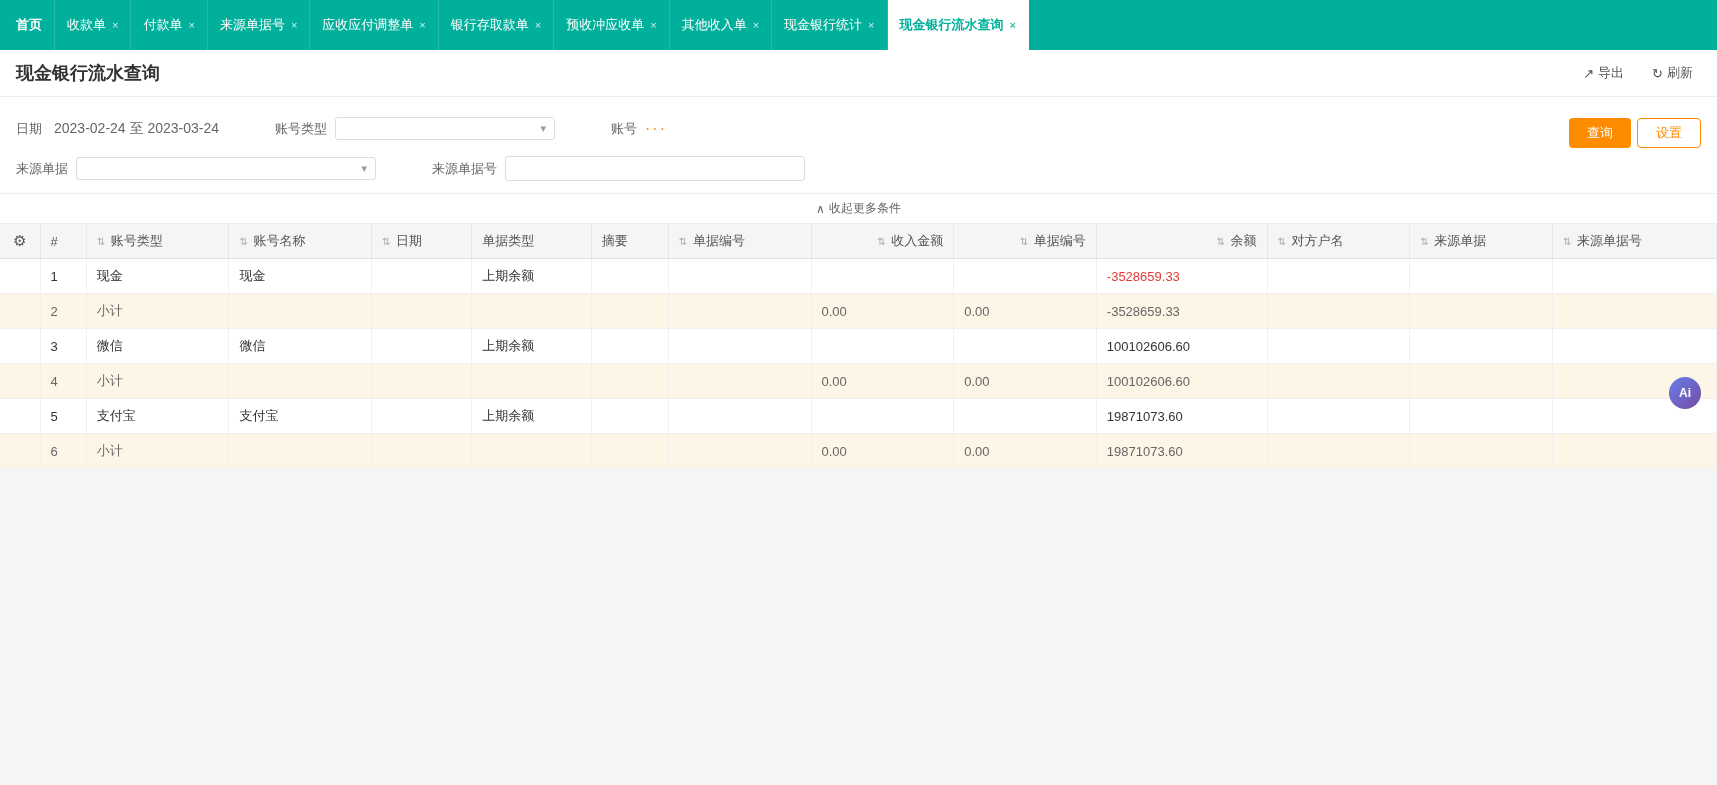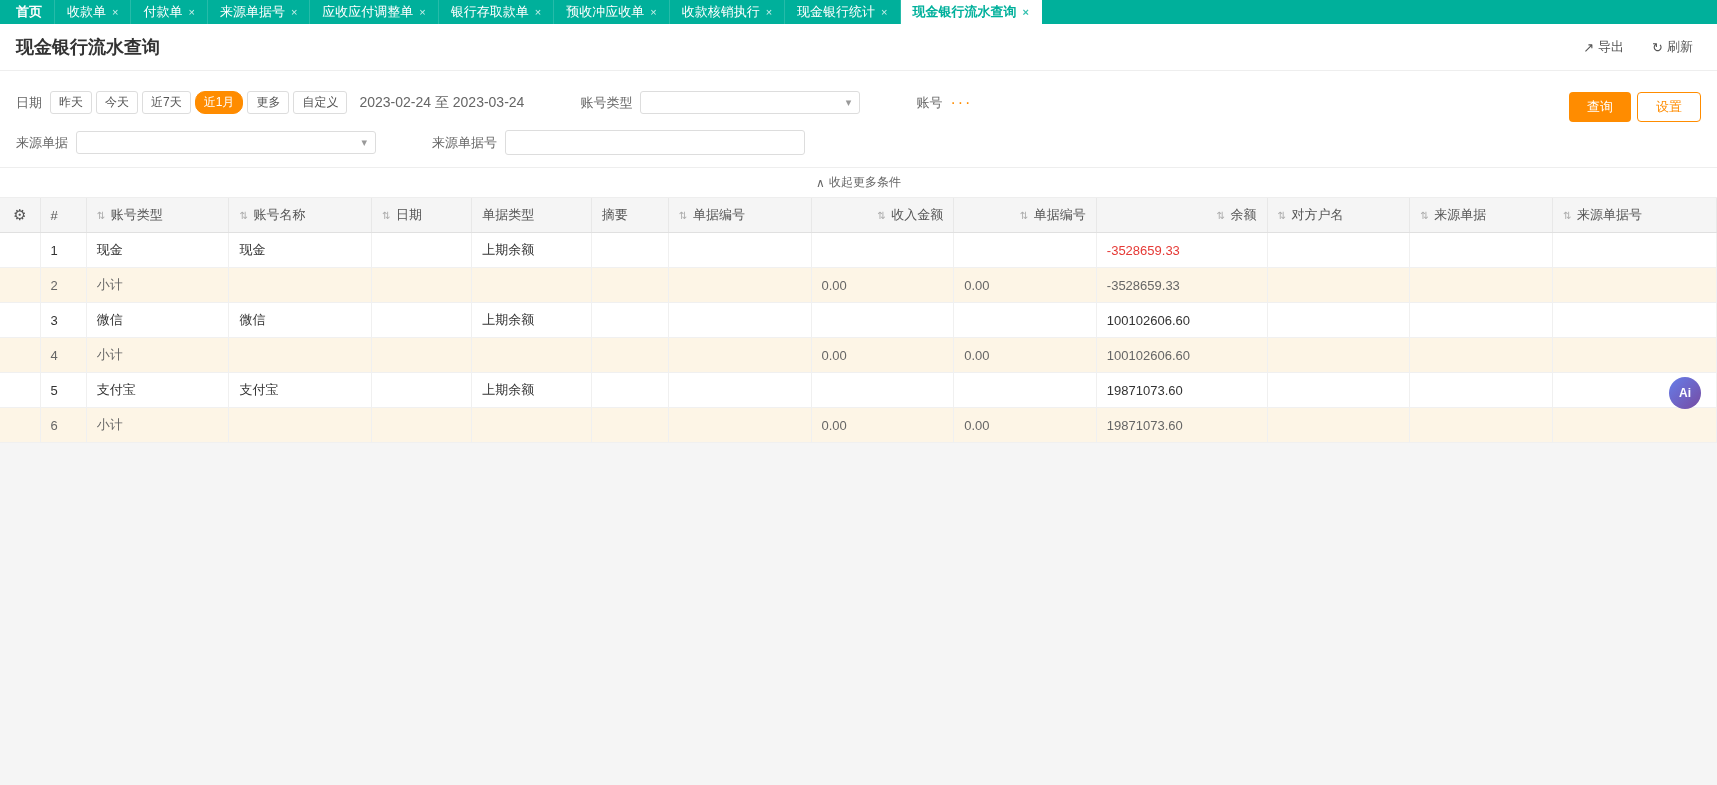--- a/index.html
+++ b/index.html
@@ -3,21 +3,21 @@
   <meta charset="utf-8">
   <style>
     * { box-sizing: border-box; margin: 0; padding: 0; }
     body { font-family: 'Microsoft YaHei', Arial, sans-serif; font-size: 13px; background: #f5f5f5; color: #333; }
 
     
     .top-nav {
       background: #00b09b;
       display: flex;
       align-items: center;
-      height: 24px;
+      height: 50px;
       padding: 0 4px;
       overflow: hidden;
     }
     .nav-item {
       display: flex;
       align-items: center;
       padding: 0 12px;
       height: 100%;
       color: #fff;
       font-size: 13px;
@@ -274,21 +274,21 @@
   </div>
   <div class="nav-item">
     <span>银行存取款单</span>
     <span class="close-x">×</span>
   </div>
   <div class="nav-item">
     <span>预收冲应收单</span>
     <span class="close-x">×</span>
   </div>
   <div class="nav-item">
-    <span>收款核销执行</span>
+    <span>其他收入单</span>
     <span class="close-x">×</span>
   </div>
   <div class="nav-item">
     <span>现金银行统计</span>
     <span class="close-x">×</span>
   </div>
   <div class="nav-item active">
     <span>现金银行流水查询</span>
     <span class="close-x">×</span>
   </div>
@@ -307,28 +307,20 @@
     </button>
     <div class="ai-badge">Ai</div>
   </div>
 </div>
 
 <div class="filter-area">
   <div class="filter-row">
 
     <div class="filter-group">
       <span class="filter-label">日期</span>
-      <div class="date-options">
-        <button class="date-btn">昨天</button>
-        <button class="date-btn">今天</button>
-        <button class="date-btn">近7天</button>
-        <button class="date-btn active">近1月</button>
-        <button class="date-btn">更多</button>
-        <button class="date-btn">自定义</button>
-      </div>
       <span class="date-range">2023-02-24 至 2023-03-24</span>
     </div>
 
     <div class="filter-group" style="margin-left: 40px;">
       <span class="filter-label">账号类型</span>
       <div class="filter-select" style="min-width: 220px;">
         <span></span>
         <span class="arrow">▾</span>
       </div>
     </div>

